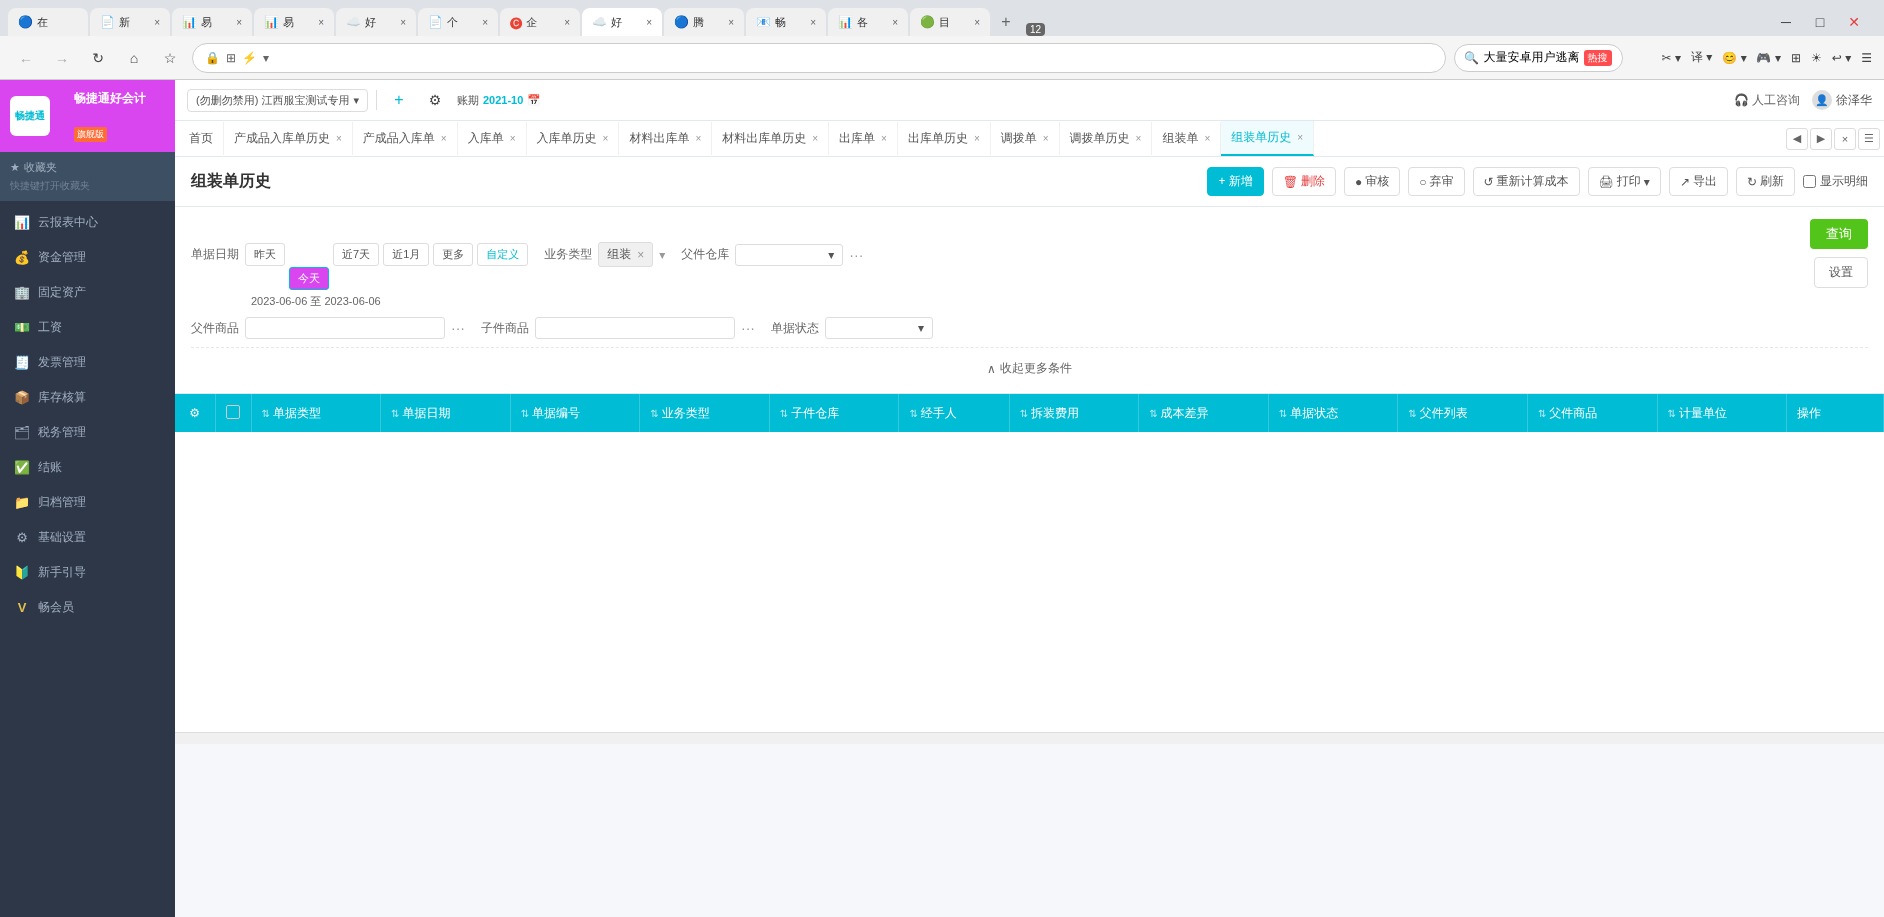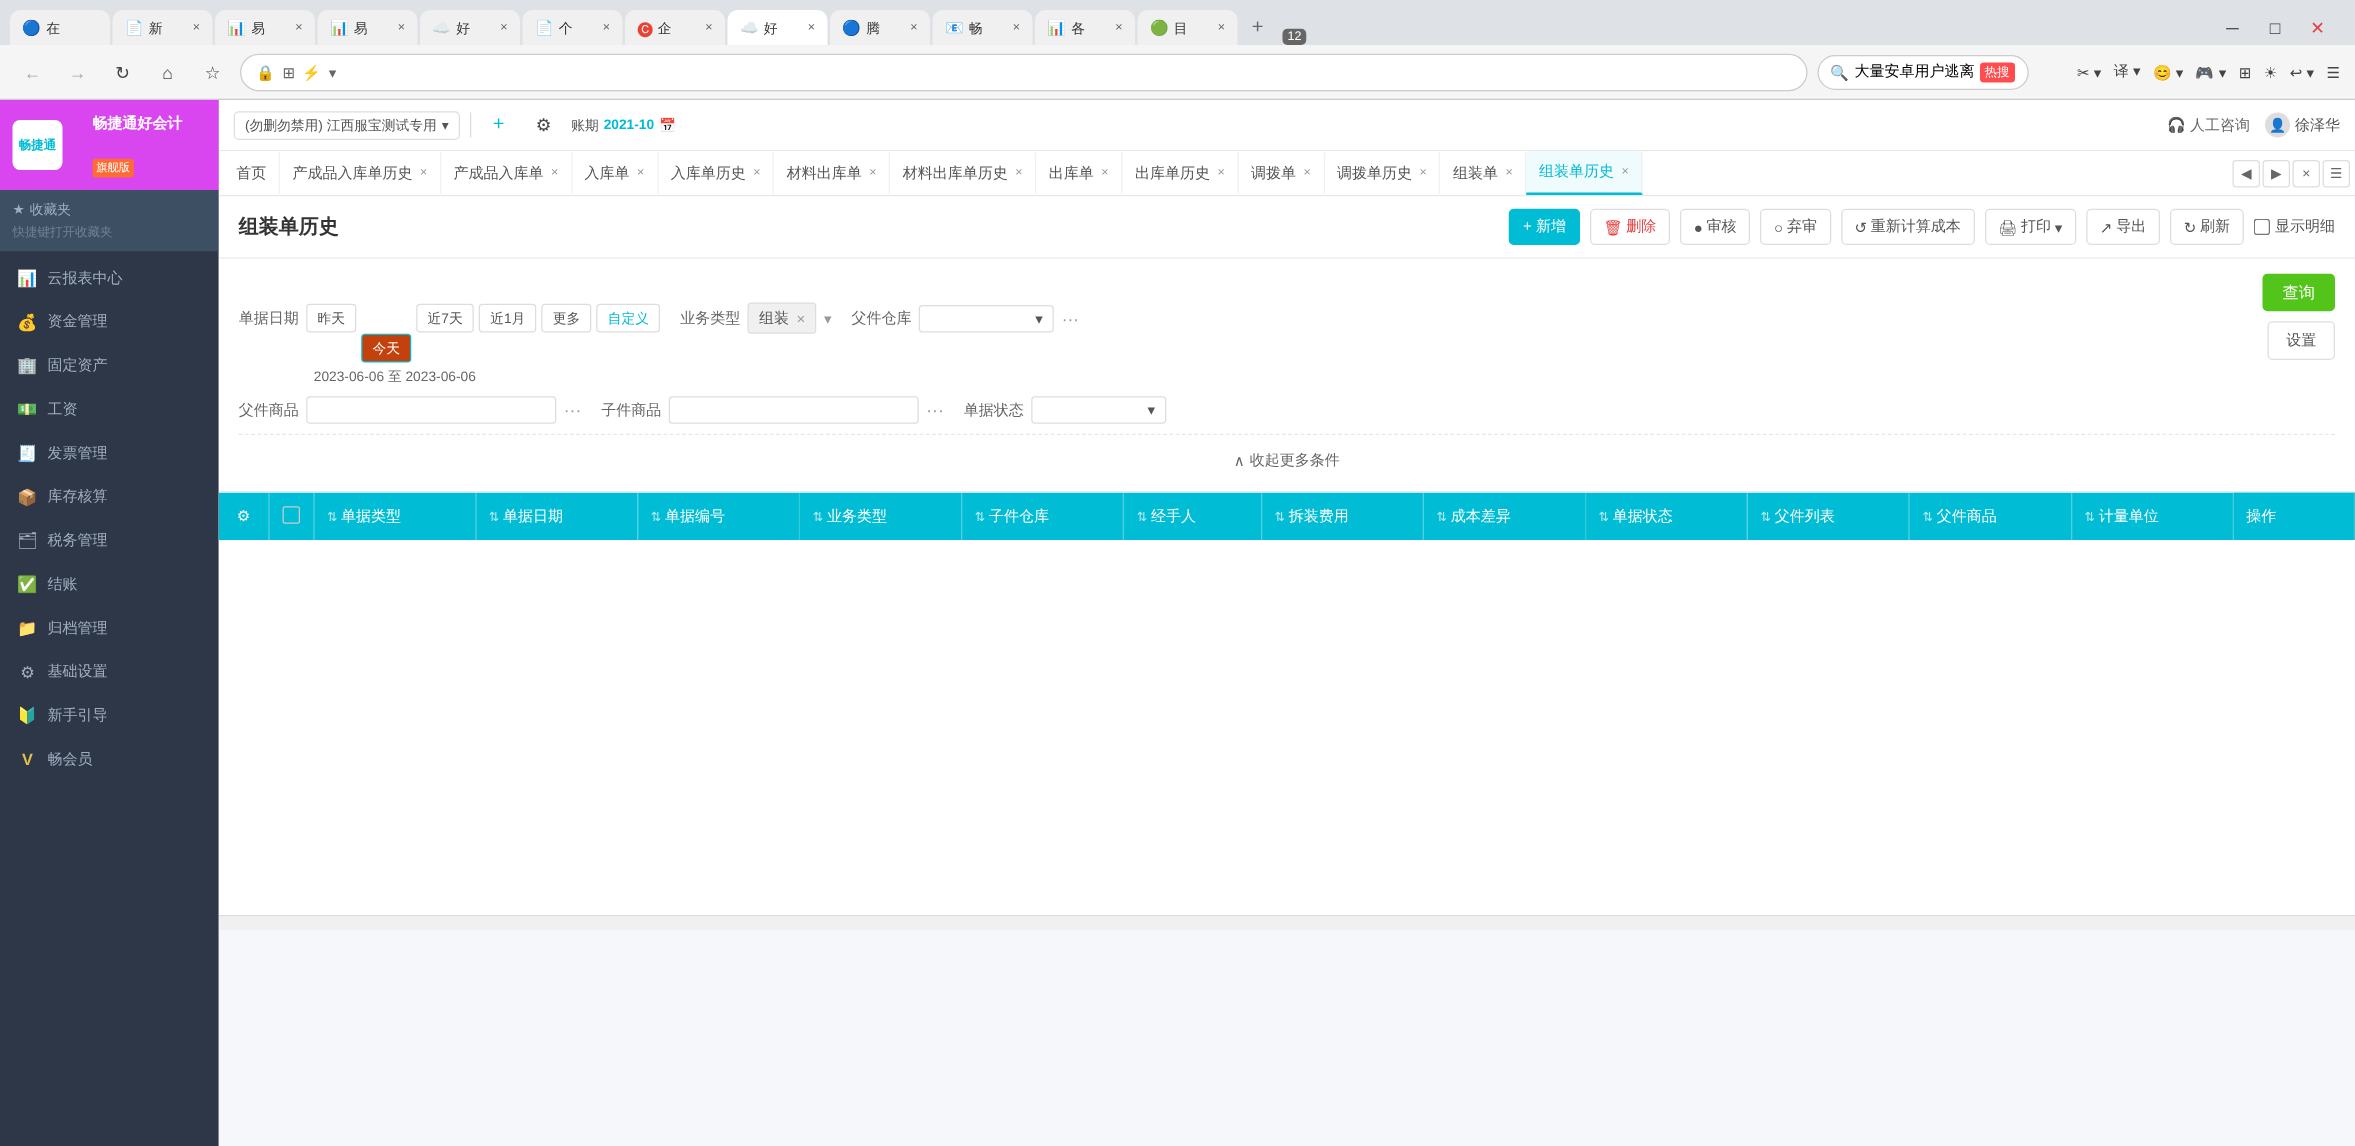--- a/index.html
+++ b/index.html
@@ -71,21 +71,21 @@
     .action-btn.danger { color: #e53e3e; }
     .show-details-cb { display: flex; align-items: center; gap: 4px; font-size: 12px; color: #555; }
 
     
     .filter-section { background: #fff; padding: 12px 16px; border-bottom: 1px solid #e2e8f0; }
     .filter-row { display: flex; align-items: center; gap: 16px; margin-bottom: 10px; flex-wrap: wrap; }
     .filter-item { display: flex; align-items: center; gap: 6px; font-size: 12px; color: #555; }
     .filter-label { white-space: nowrap; color: #666; }
     .date-btns { display: flex; align-items: center; gap: 4px; }
     .date-btn { padding: 3px 8px; border: 1px solid #ddd; border-radius: 3px; cursor: pointer; font-size: 11px; color: #555; background: #fff; }
-    .date-btn.active { background: #c2410c; color: #fff; border-color: #00bcd4; margin-top: 48px; }
+    .date-btn.active { background: #d946ef; color: #fff; border-color: #00bcd4; margin-top: 48px; }
     .date-range { font-size: 11px; color: #666; }
     .tag-filter { display: flex; align-items: center; gap: 4px; background: #f0f0f0; border: 1px solid #ddd; border-radius: 3px; padding: 3px 8px; }
     .tag-x { color: #999; cursor: pointer; margin-left: 2px; }
     .filter-input { border: 1px solid #ddd; border-radius: 3px; padding: 3px 8px; font-size: 12px; min-width: 120px; color: #555; }
     .filter-dropdown { display: flex; align-items: center; border: 1px solid #ddd; border-radius: 3px; padding: 3px 8px; font-size: 12px; color: #555; cursor: pointer; min-width: 80px; gap: 4px; }
     .filter-dots { color: #999; cursor: pointer; font-size: 14px; }
 
     .filter-row2 { display: flex; align-items: center; gap: 16px; flex-wrap: wrap; }
     .collapse-btn { display: flex; align-items: center; justify-content: center; gap: 4px; color: #666; cursor: pointer; font-size: 12px; padding: 4px 16px; }
 

